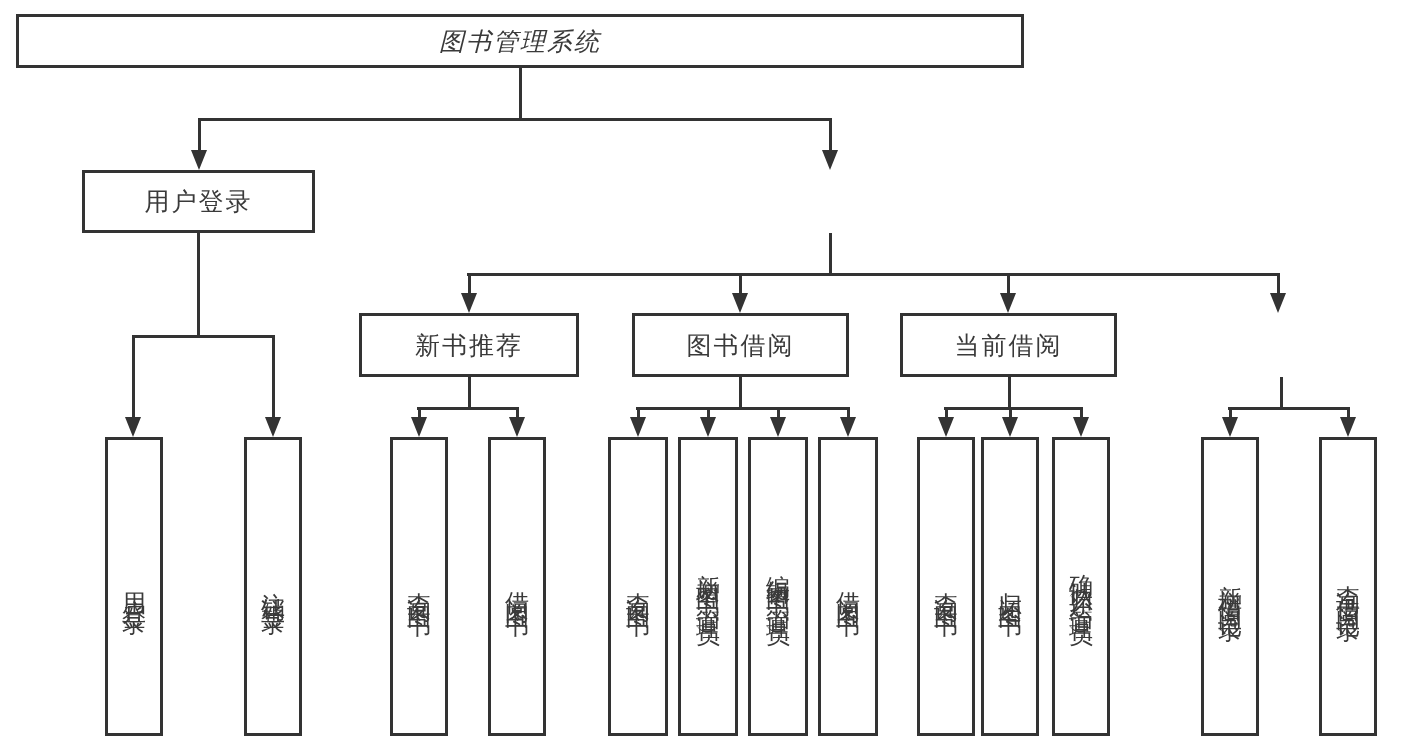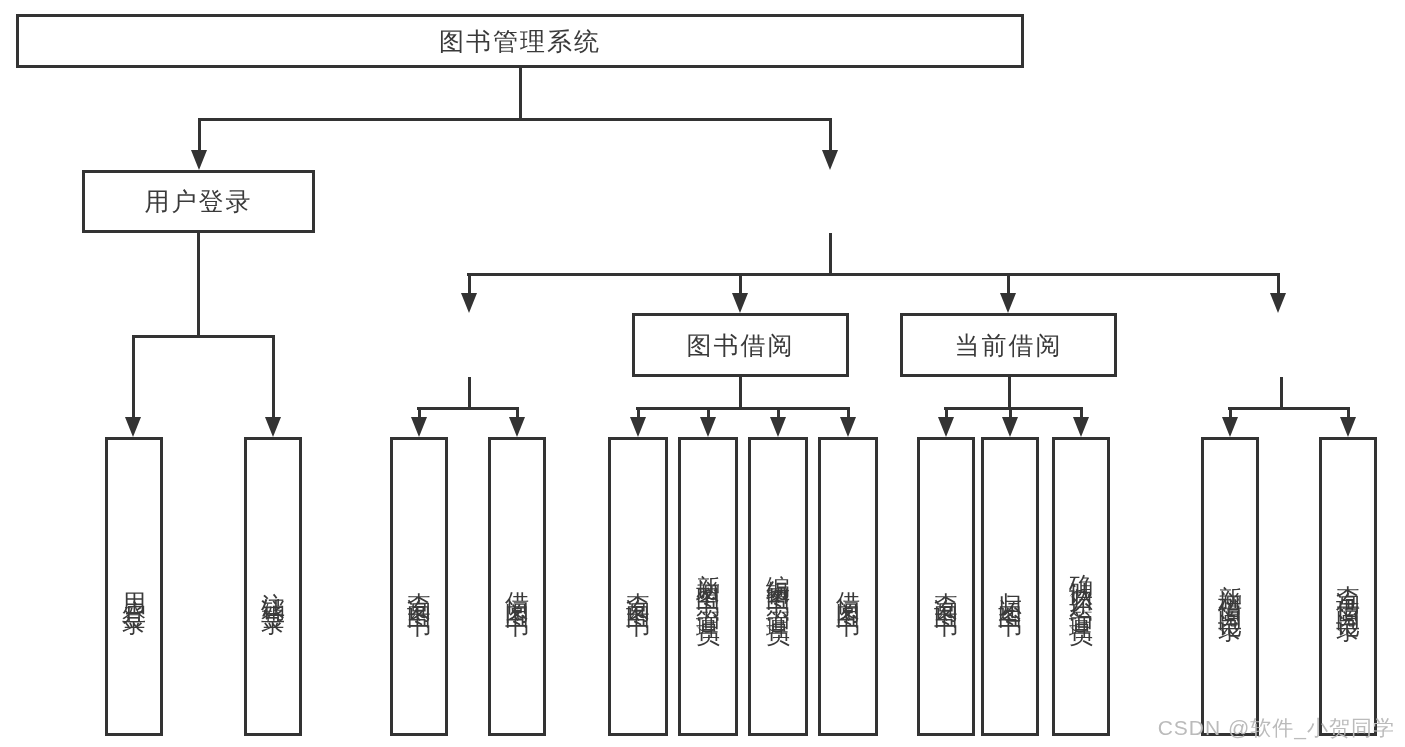--- a/index.html
+++ b/index.html
@@ -27,21 +27,21 @@
   .watermark{
     position:absolute;top:714px;right:10px;
     font-size:21px;color:#bbbbbb;letter-spacing:1px;white-space:nowrap;
   }
 </style>
 </head>
 <body>
 
 <div id="canvas">
 
-  <div class="box" style="left:16px;top:14px;width:1008px;height:54px;">图书管理系统</div>
+  <div class="box" style="left:16px;top:14px;width:1008px;height:54px;font-style:italic;">图书管理系统</div>
 
   <div class="vline" style="left:519px;top:68px;height:50px;"></div>
   <div class="hline" style="left:198px;top:118px;width:634px;"></div>
   <div class="vline" style="left:198px;top:118px;height:34px;"></div>
   <div class="head" style="left:191px;top:150px;"></div>
   <div class="vline" style="left:829px;top:118px;height:34px;"></div>
   <div class="head" style="left:822px;top:150px;"></div>
 
   <div class="box" style="left:82px;top:170px;width:233px;height:63px;">用户登录</div>
 
@@ -56,20 +56,21 @@
   <div class="hline" style="left:467px;top:273px;width:812px;"></div>
   <div class="vline" style="left:468px;top:273px;height:22px;"></div>
   <div class="head" style="left:461px;top:293px;"></div>
   <div class="vline" style="left:739px;top:273px;height:22px;"></div>
   <div class="head" style="left:732px;top:293px;"></div>
   <div class="vline" style="left:1007px;top:273px;height:22px;"></div>
   <div class="head" style="left:1000px;top:293px;"></div>
   <div class="vline" style="left:1277px;top:273px;height:22px;"></div>
   <div class="head" style="left:1270px;top:293px;"></div>
 
+  <div class="box" style="left:359px;top:313px;width:220px;height:64px;">新书推荐</div>
   <div class="box" style="left:632px;top:313px;width:217px;height:64px;">图书借阅</div>
   <div class="box" style="left:900px;top:313px;width:217px;height:64px;">当前借阅</div>
 
   <div class="vline" style="left:468px;top:377px;height:32px;"></div>
   <div class="hline" style="left:417px;top:407px;width:102px;"></div>
   <div class="vline" style="left:418px;top:407px;height:12px;"></div>
   <div class="head" style="left:411px;top:417px;"></div>
   <div class="vline" style="left:516px;top:407px;height:12px;"></div>
   <div class="head" style="left:509px;top:417px;"></div>
 
@@ -111,15 +112,14 @@
   <div class="box vbox" style="left:748px;top:437px;width:60px;height:299px;">编辑图书（管理员）</div>
   <div class="box vbox" style="left:818px;top:437px;width:60px;height:299px;">借阅图书</div>
 
   <div class="box vbox" style="left:917px;top:437px;width:58px;height:299px;">查询图书</div>
   <div class="box vbox" style="left:981px;top:437px;width:58px;height:299px;">归还图书</div>
   <div class="box vbox" style="left:1052px;top:437px;width:58px;height:299px;">确认归还（管理员）</div>
 
   <div class="box vbox" style="left:1201px;top:437px;width:58px;height:299px;">新增借阅记录</div>
   <div class="box vbox" style="left:1319px;top:437px;width:58px;height:299px;">查询借阅记录</div>
 
-  <div class="watermark">CSDN @软件_小贺同学</div>
 
 </div>
 
 </body></html>

